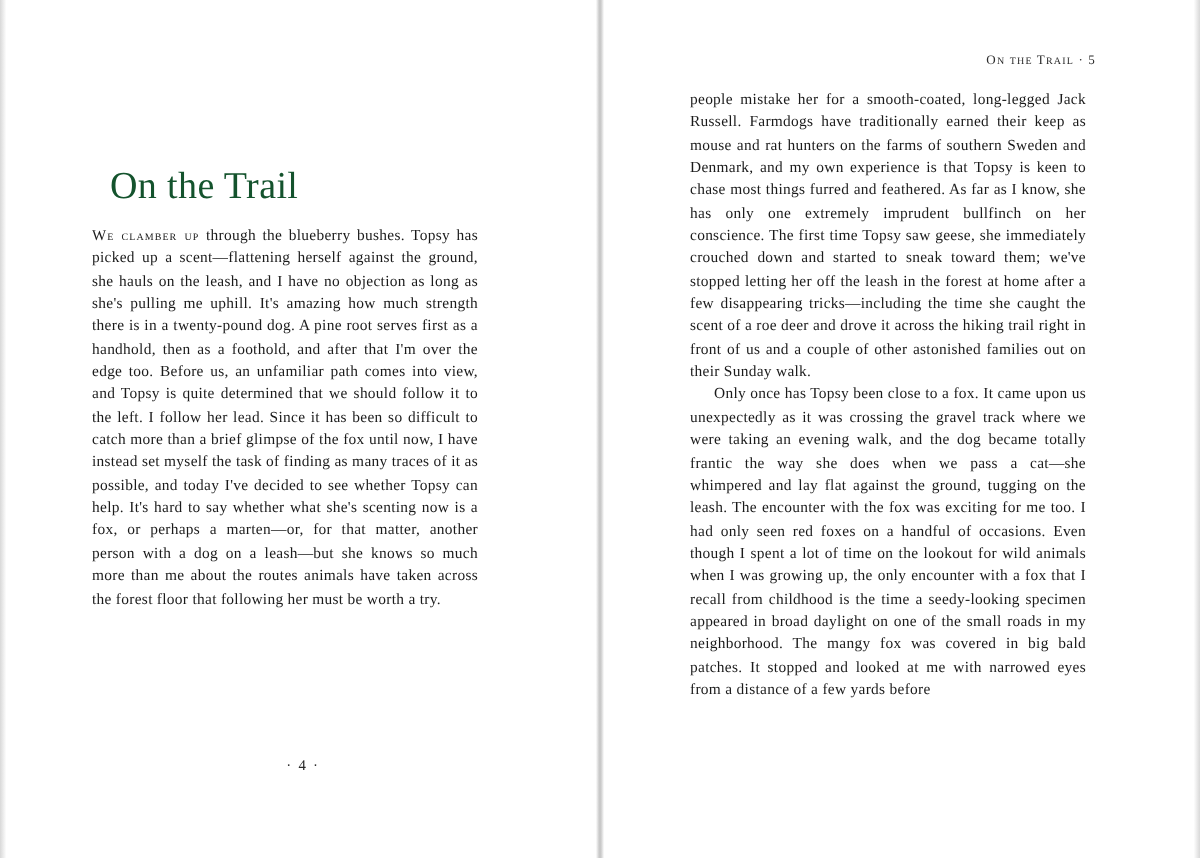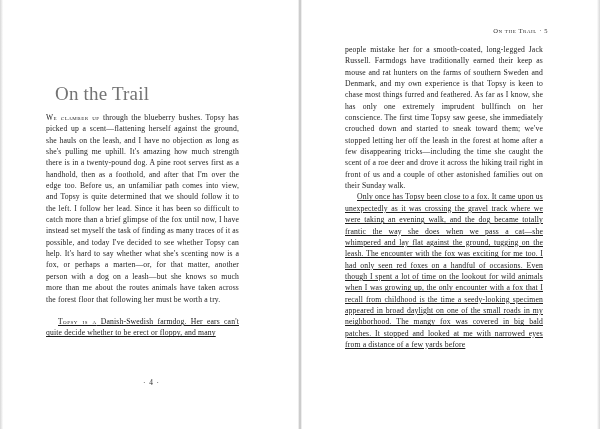--- a/index.html
+++ b/index.html
@@ -71,21 +71,21 @@
   .chapter-title {
     position: absolute;
     left: 55px;
     top: 82px;
     width: 193px;
     font-size: 19px;
     line-height: 24px;
     font-weight: normal;
     letter-spacing: 0.01em;
     margin: 0;
-    color: #737373;
+    color: #14532d;
   }
   .folio {
     position: absolute;
     left: 55px;
     top: 378px;
     width: 193px;
     text-align: center;
     font-size: 7.4px;
     letter-spacing: 0.12em;
     color: #2a2a2a;
@@ -106,21 +106,20 @@
     left: 45px;
     top: 44px;
     width: 198px;
   }
 
   p.para {
     margin: 0;
   }
   p.para + p.para {
     text-indent: 12px;
-    text-decoration: underline;
   }
   p.para.gap-before {
     margin-top: 11.3px;
     text-indent: 0;
   }
   .smallcaps {
     font-variant: small-caps;
     letter-spacing: 0.07em;
     font-size: 7.5px;
   }
@@ -134,21 +133,20 @@
   <div class="gutter"></div>
   <div class="page-edge-right"></div>
 
   <div class="page page-left">
 
     <h1 class="chapter-title">On the Trail</h1>
 
     <div class="text-block left-col">
       <p class="para"><span class="smallcaps">We clamber up</span><span> through the blueberry bushes. Topsy has picked up a scent—flattening herself against the ground, she hauls on the leash, and I have no objection as long as she's pulling me uphill. It's amazing how much strength there is in a twenty-pound dog. A pine root serves first as a handhold, then as a foothold, and after that I'm over the edge too. Before us, an unfamiliar path comes into view, and Topsy is quite determined that we should follow it to the left. I follow her lead. Since it has been so difficult to catch more than a brief glimpse of the fox until now, I have instead set myself the task of finding as many traces of it as possible, and today I've decided to see whether Topsy can help. It's hard to say whether what she's scenting now is a fox, or perhaps a marten—or, for that matter, another person with a dog on a leash—but she knows so much more than me about the routes animals have taken across the forest floor that following her must be worth a try.</span></p>
 
-      <p class="para gap-before"><span class="smallcaps">Topsy is a</span><span> Danish-Swedish farmdog. Her ears can't quite decide whether to be erect or floppy, and many</span></p>
     </div>
 
     <div class="folio">· 4 ·</div>
   </div>
 
   <div class="page page-right">
 
     <div class="running-head">On the Trail · 5</div>
 
     <div class="text-block right-col">

